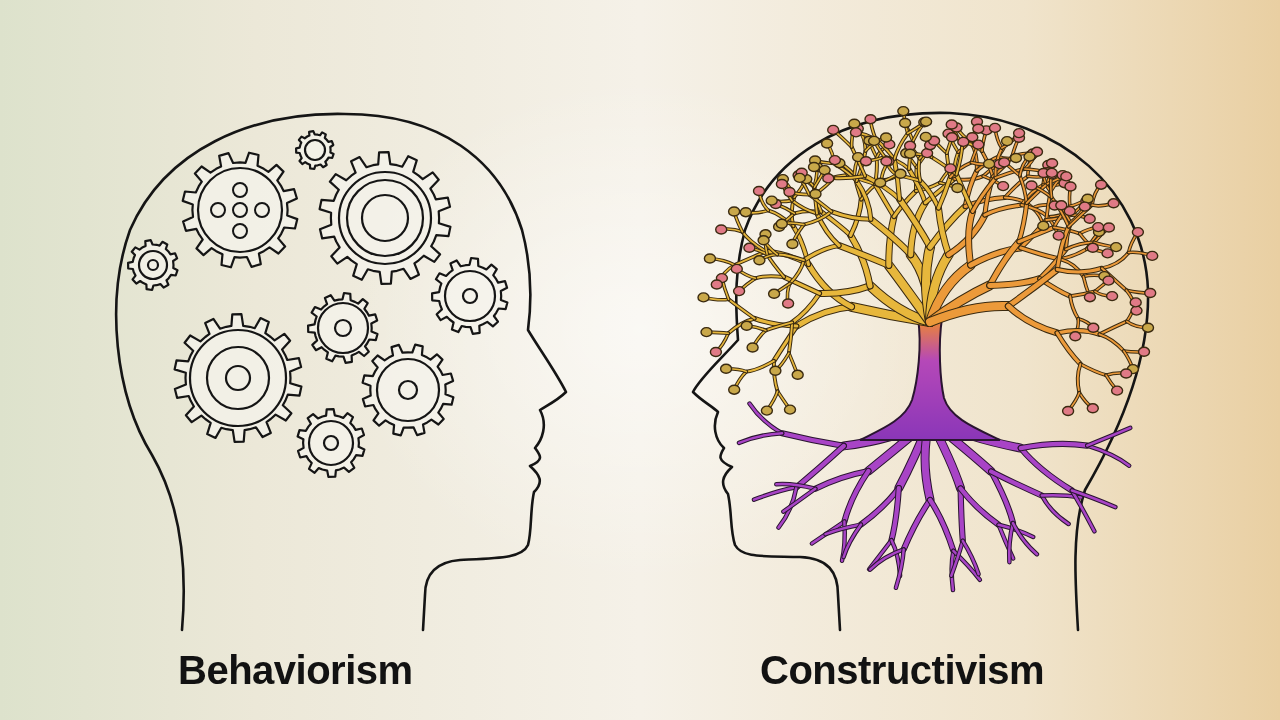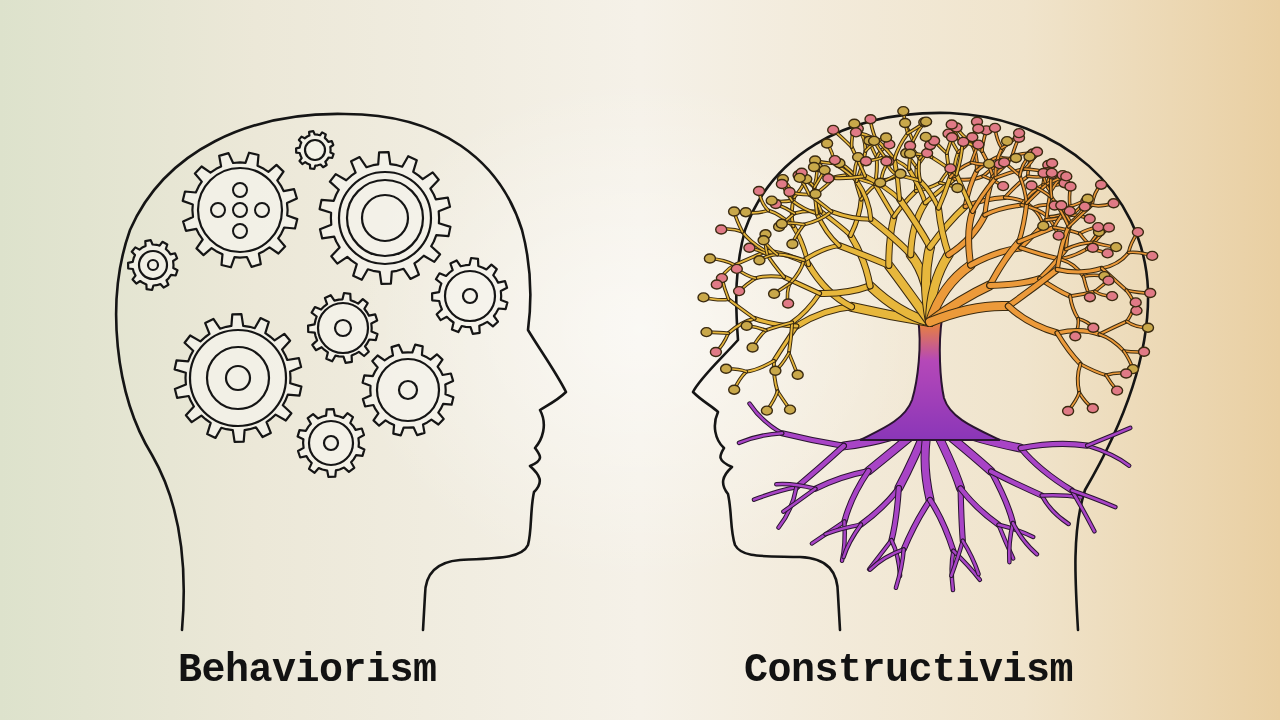--- a/index.html
+++ b/index.html
@@ -7,26 +7,26 @@
       width: 1280px; height: 720px; overflow: hidden; position: relative;
       background: linear-gradient(90deg, #dde2cc 0%, #ece8d8 20%, #f5f1e8 50%, #f0e4cc 80%, #e9cfa2 100%);
     }
     .glow {
       position: absolute; left: 0; top: 0; width: 1280px; height: 720px;
       background: radial-gradient(ellipse 420px 360px at 640px 330px, rgba(255,255,255,0.55), rgba(255,255,255,0) 70%);
       pointer-events: none;
     }
     svg.scene { position: absolute; left: 0; top: 0; }
     .label {
-      position: absolute; top: 648px; font-family: Liberation Mono, monospace;
+      position: absolute; top: 648px; font-family: Liberation Sans, sans-serif;
       font-weight: bold; font-size: 40px; color: #121212; letter-spacing: -0.5px;
       white-space: nowrap;
     }
     .label-left { left: 178px; }
-    .label-right { left: 744px; }
+    .label-right { left: 760px; }
   </style>
 </head>
 <body>
 
 <div class="glow"></div>
 
 <svg class="scene" width="1280" height="720" viewBox="0 0 1280 720">
 
   <g>
     <path d="M182,630 C188,560 178,500 152,455 C115,395 105,300 130,230 C165,150 250,112 345,114 C440,114 500,160 522,230 C532,268 532,300 528,330 C540,350 556,372 566,392 C558,400 548,405 540,410 C548,425 542,440 535,448 C540,455 545,460 530,466 C540,475 544,482 534,492 C530,510 532,530 528,545 C522,558 500,558 460,560 C435,562 425,575 425,595 L423,630" fill="none" stroke="#151515" stroke-width="2.6" stroke-linecap="round" stroke-linejoin="round"></path>

